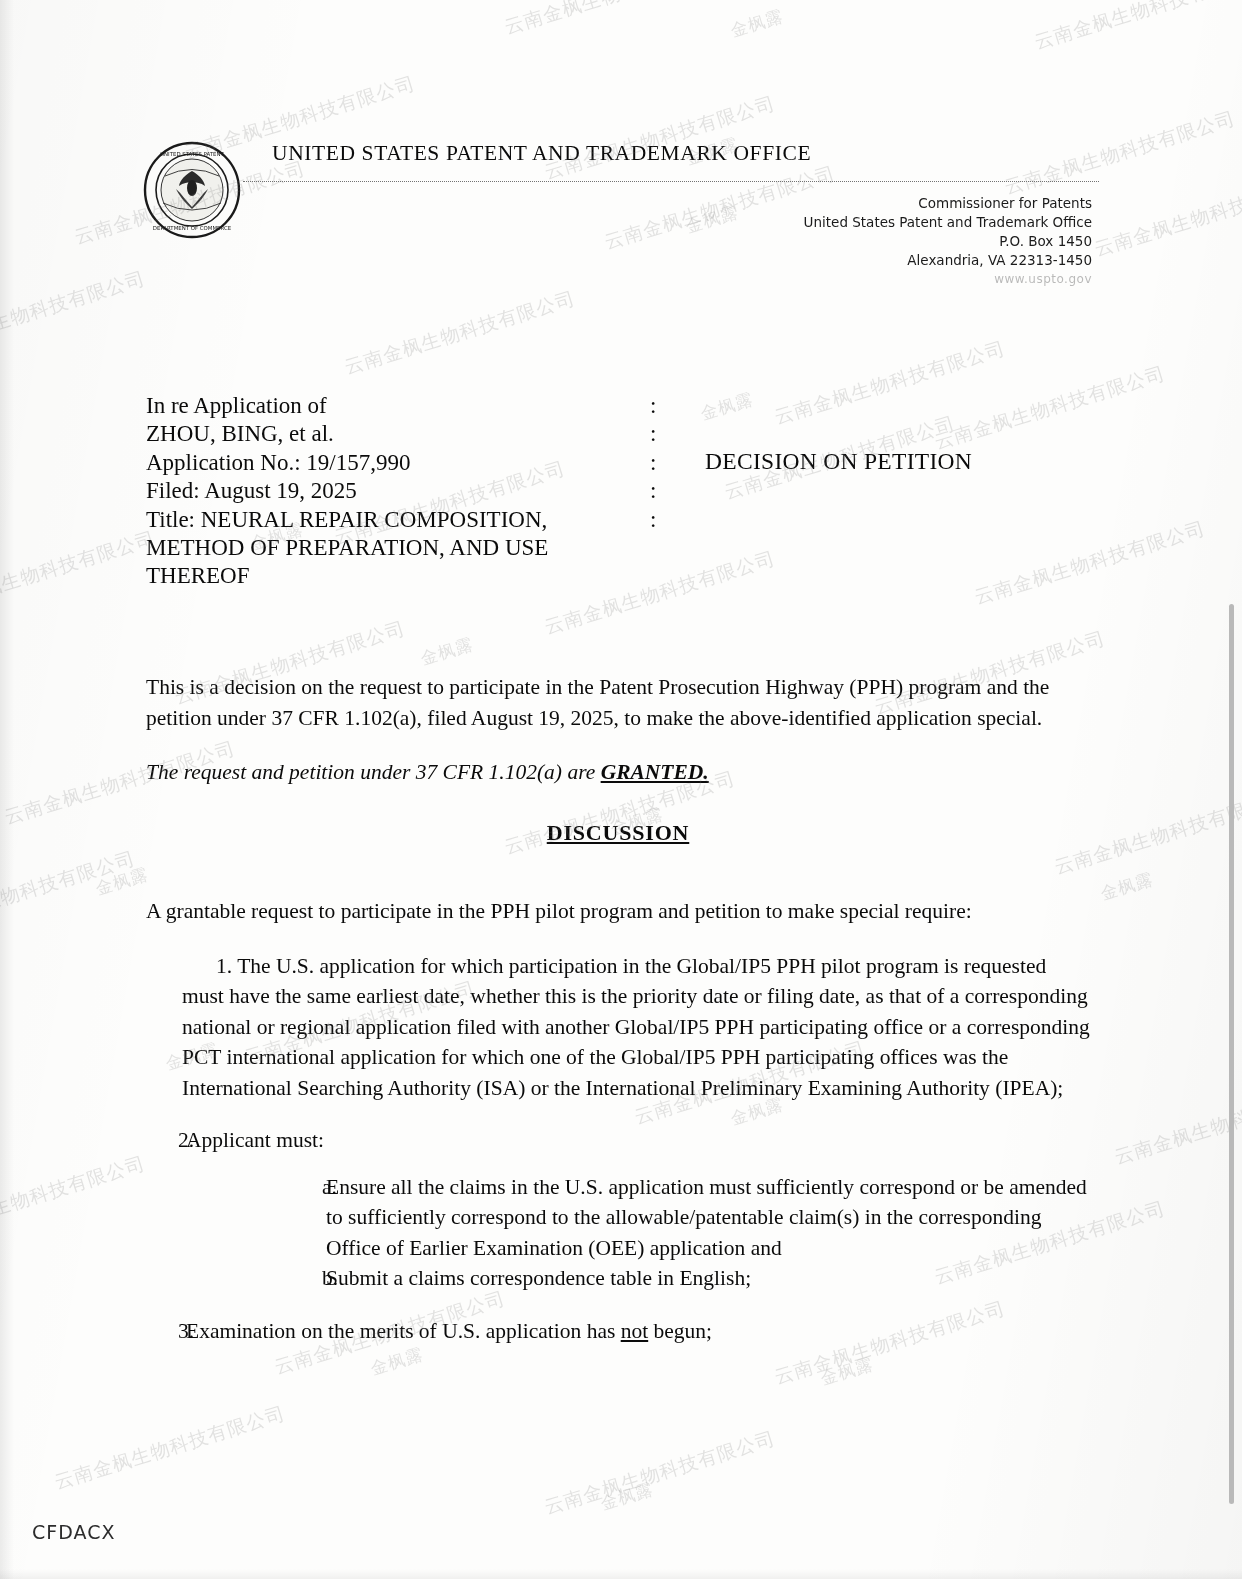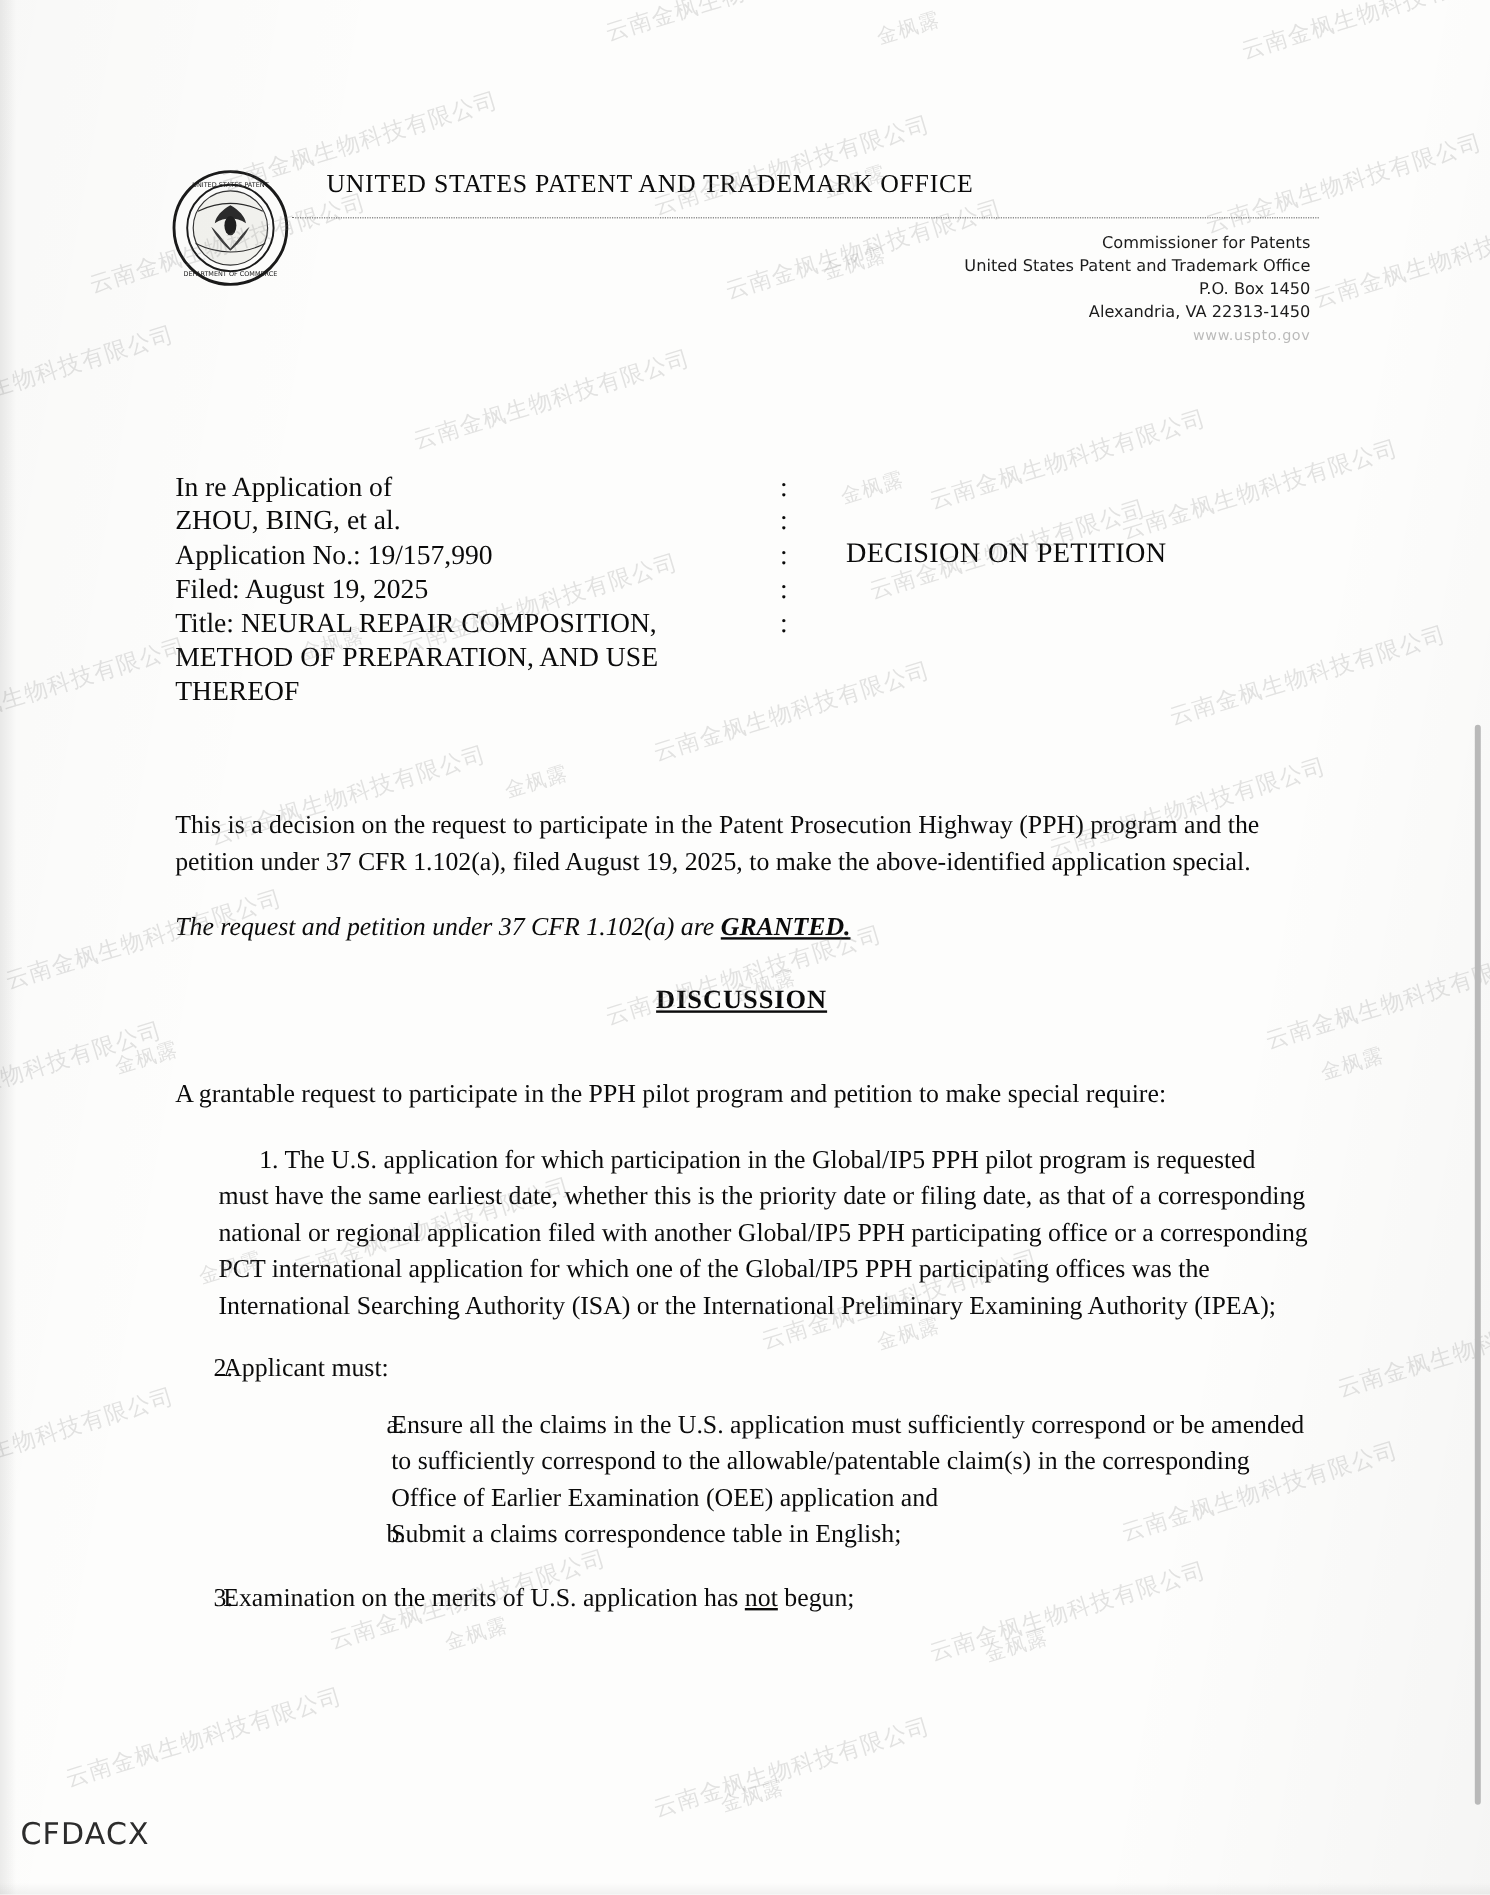--- a/index.html
+++ b/index.html
@@ -189,24 +189,24 @@
     width: 5px;
     height: 900px;
     background: #b9b9b9;
     border-radius: 3px;
     z-index: 8;
   }
 
   
   .corner-stamp {
     position: absolute;
-    left: 17px;
+    left: 32px;
     bottom: 36px;
     font-family: "DejaVu Sans", sans-serif;
-    font-size: 25px;
+    font-size: 19px;
     letter-spacing: 1px;
     color: #2c2c2c;
     z-index: 9;
   }
 
   
   .edge-left {
     position: absolute;
     left: 0; top: 0; bottom: 0;
     width: 14px;

